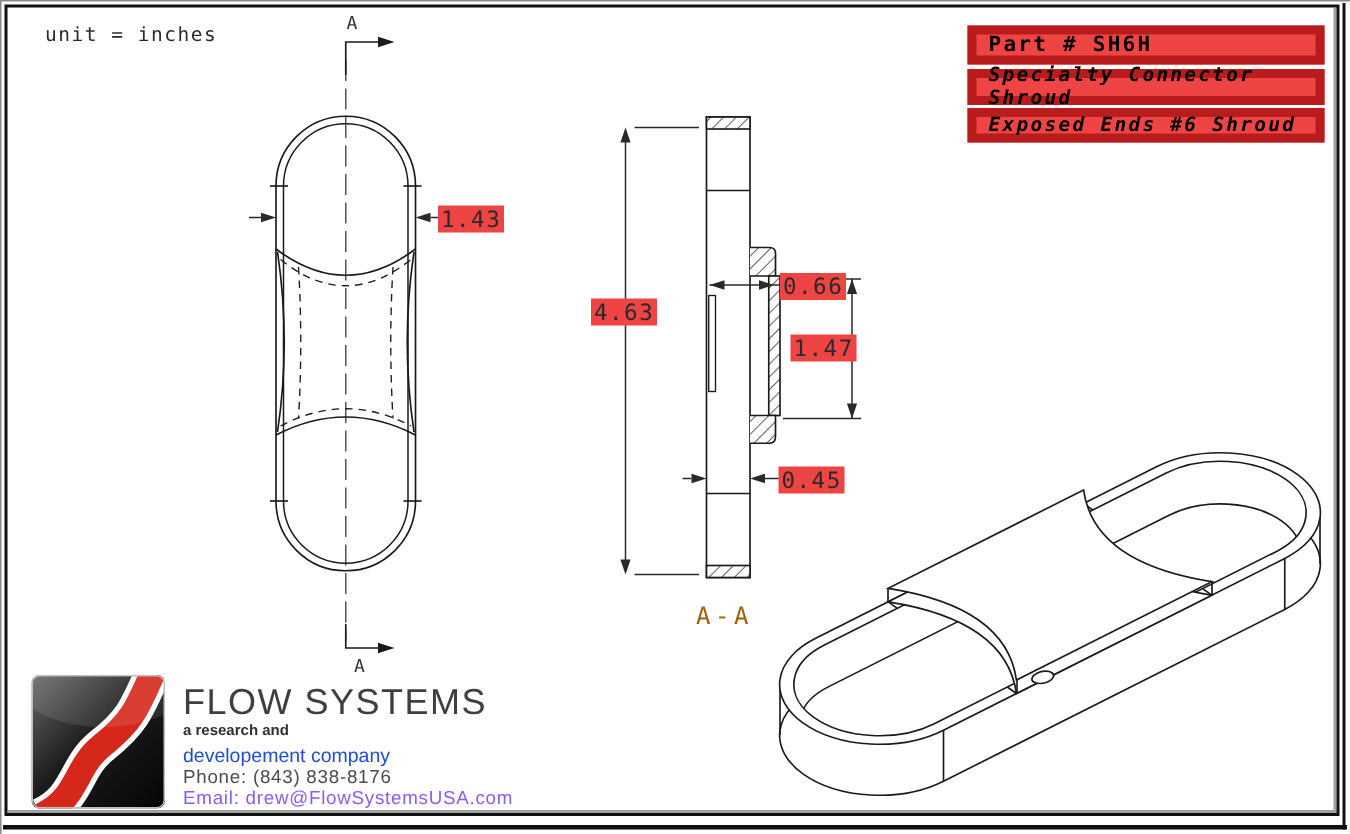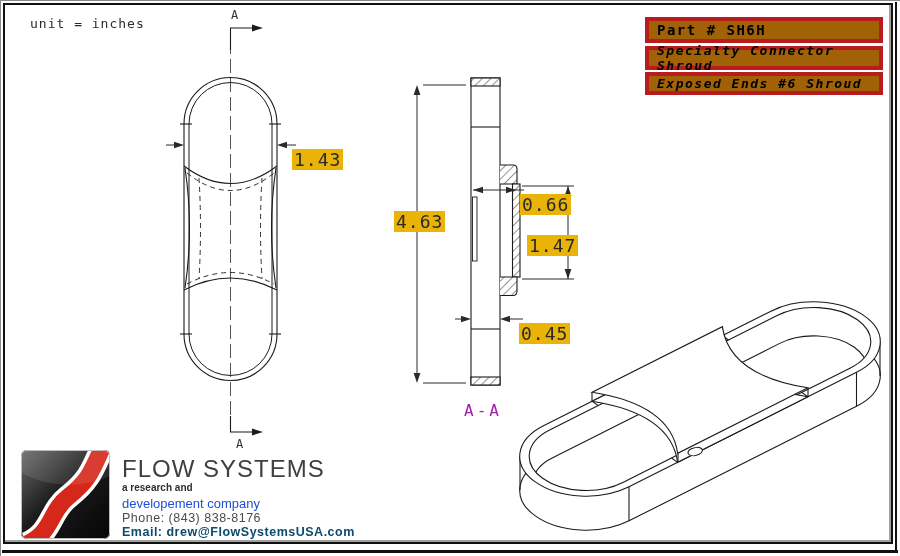--- a/index.html
+++ b/index.html
@@ -18,40 +18,40 @@
     border:2px solid #111;
     box-shadow: inset -2px -2px 0 rgba(145,145,145,.85);
   }
   
   .drawing { position:absolute; left:0; top:0; }
   
   .cadtext { position:absolute; color:#2b2b2b; white-space:nowrap; }
   .unit-note { left:30px; top:16px; font-size:13px; letter-spacing:1px; }
   .marker-a-top { left:231px; top:8px;  font-size:12px; color:#333; }
   .marker-a-bot { left:236px; top:437px; font-size:12px; color:#333; }
-  .dim { font-size:18px; letter-spacing:1px; background:#eab308; padding:0 2px; color:#2a2a2a;margin-top:12px; }
+  .dim { font-size:15px; letter-spacing:1px; background:#ef4444; padding:0 2px; color:#2a2a2a; }
   .dim-143 { left:292px; top:137px; }
   .dim-463 { left:394px; top:199px; }
   .dim-066 { left:520px; top:182px; }
   .dim-147 { left:527px; top:223px; }
   .dim-045 { left:519px; top:311px; }
-  .label-aa { left:464px; top:401px; font-size:16px; letter-spacing:3px; color:#a21caf; }
-  
-  .tb { position:absolute; left:645px; width:238px; border:4px solid #b91c1c; background:#a16207;
+  .label-aa { left:464px; top:401px; font-size:16px; letter-spacing:3px; color:#a16207; }
+  
+  .tb { position:absolute; left:645px; width:238px; border:6px solid #b91c1c; background:#ef4444;
         box-sizing:border-box; display:flex; align-items:center; padding-left:8px;
         letter-spacing:1.5px; color:#000; }
   .tb1 { top:17px; height:26px; font-size:14px; font-weight:bold; }
   .tb2 { top:46px; height:24px; font-size:13px; font-weight:600;font-style:italic; }
   .tb3 { top:72px; height:23px; font-size:13px; font-weight:600;font-style:italic; }
   .logo-text { position:absolute; left:122px; font-family:"Liberation Sans","DejaVu Sans",sans-serif; }
   .company   { top:455px; font-size:24px; color:#3f3f3f; letter-spacing:1px; }
   .tagline1  { top:482px; font-size:10px; color:#2f2f2f;font-weight:bold; }
   .tagline2  { top:496px; font-size:13px; color:#1d4ed8; }
   .phone     { top:511px; font-size:12.5px; color:#4c4c4c; letter-spacing:.5px; }
-  .email     { top:525px; font-size:12.5px; color:#0c4a6e; letter-spacing:.5px;font-weight:bold; }
+  .email     { top:525px; font-size:12.5px; color:#8b5cf6; letter-spacing:.5px; }
 </style>
 </head>
 <body>
 
 <div class="edge-top"></div>
 <div class="edge-left"></div>
 <div class="edge-bottom"></div>
 <div class="edge-right"></div>
 <div class="sheet-border"></div>
 

